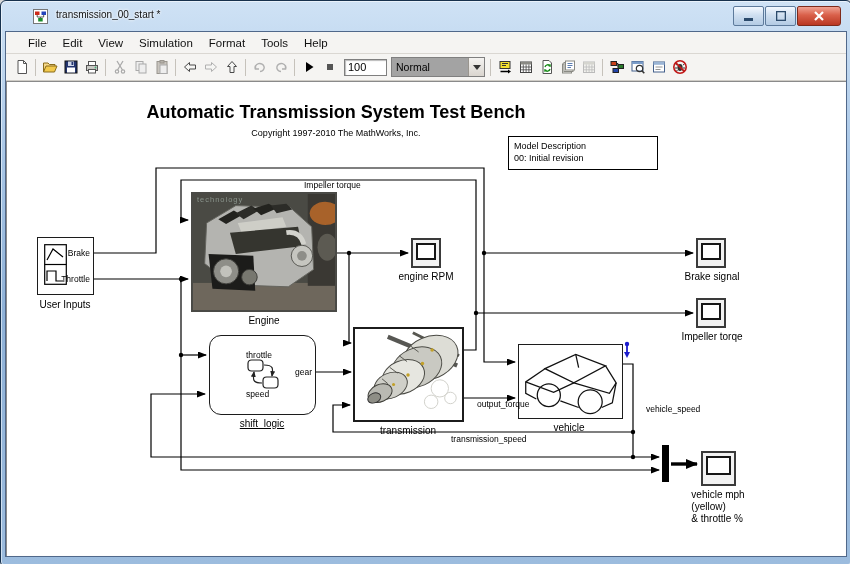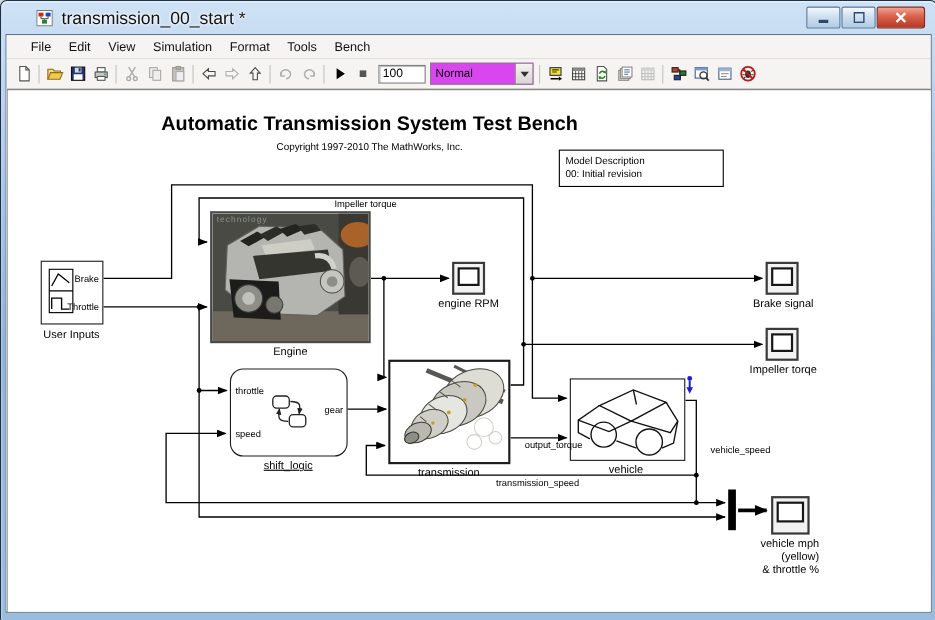--- a/index.html
+++ b/index.html
@@ -1,51 +1,51 @@
 <!DOCTYPE html>
 <html><head>
 <meta charset="utf-8">
 <style>
   html,body{margin:0;padding:0;background:#d8d8d8;font-family:"Liberation Sans",sans-serif;}
   .window{position:relative;width:850px;height:564px;border:1px solid #17314d;border-radius:6px 6px 4px 4px;
     background:linear-gradient(#cfe2f5,#a8c6e6 28%,#8fb2d8 55%,#9cbcde);box-shadow:inset 0 0 0 1px rgba(255,255,255,.55);overflow:hidden;}
   
   .titlebar{position:absolute;left:0;top:0;right:0;height:30px;}
   .app-icon{position:absolute;left:32px;top:8px;width:15px;height:15px;}
-  .title-text{position:absolute;left:55px;top:8px;font-size:16px;color:#111;text-shadow:0 0 3px #fff,0 0 3px #fff;}
+  .title-text{position:absolute;left:55px;top:8px;font-size:10px;color:#111;text-shadow:0 0 3px #fff,0 0 3px #fff;}
   .winbtns{position:absolute;right:10px;top:5px;display:flex;}
   .wbtn{width:29px;height:18px;border:1px solid #5d7a9b;border-radius:2px;margin-left:1px;
     background:linear-gradient(#f4f9ff,#cfdff0 45%,#b3cbe4);display:flex;align-items:center;justify-content:center;}
   .wbtn.close{background:linear-gradient(#f0a292,#d9604a 45%,#b93722);border-color:#7e2a1a;border-radius:2px 3px 3px 2px;width:42px;}
   
   .client{position:absolute;left:4px;right:4px;top:30px;bottom:8px;background:#f3f2f0;border:1px solid #50688a;
     display:flex;flex-direction:column;}
   .menubar{height:21px;background:#f5f4f2;border-bottom:1px solid #dad7d2;display:flex;align-items:center;
     padding-left:14px;font-size:11.5px;color:#111;}
   .menu-item{padding:2px 8px;}
   .toolbar{height:26px;background:#f5f4f2;border-bottom:1px solid #cfccc6;display:flex;align-items:center;padding-left:5px;}
   .tbtn{width:21px;height:20px;display:flex;align-items:center;justify-content:center;border-radius:2px;}
   .tsep{width:1px;height:17px;background:#c6c2bb;margin:0 3px;}
   .sim-time{width:38px;height:15px;border:1px solid #7f7f7f;box-shadow:inset 1px 1px 1px #bbb;font-size:11px;
     padding:0 0 0 3px;margin:12px 4px;font-family:"Liberation Sans",sans-serif;}
-  .sim-mode{width:88px;height:18px;background:#d946ef;border:1px solid #7f7f7f;display:flex;align-items:center;
+  .sim-mode{width:88px;height:18px;background:#a3a3a3;border:1px solid #7f7f7f;display:flex;align-items:center;
     font-size:10.5px;position:relative;padding-left:4px;margin-right:2px;}
   .sim-mode .dd{position:absolute;right:0;top:0;bottom:0;width:15px;background:linear-gradient(#f4f3f1,#d9d5cf);
     border-left:1px solid #9a968f;display:flex;align-items:center;justify-content:center;}
   
   .canvas{flex:1;position:relative;background:#fff;overflow:hidden;
     box-shadow:inset 1px 1px 0 #8a8a8a, inset -1px -1px 0 #fdfdfd;}
   .canvas-content{position:absolute;left:-5px;top:-79px;width:850px;height:564px;}
   .wires{position:absolute;left:0;top:0;pointer-events:none;}
   .blk{position:absolute;background:#fff;border:1.5px solid #1c1c1c;box-sizing:border-box;}
   .scope{position:absolute;width:30px;height:30px;border:2px solid #3a3a3a;background:#f2f2f2;box-sizing:border-box;}
   .scope .screen{position:absolute;left:3px;right:3px;top:3px;height:13px;border:2px solid #161616;background:#fff;}
-  .lbl{position:absolute;font-size:10px;color:#000;white-space:nowrap;transform:translateX(-50%);text-align:right;}
+  .lbl{position:absolute;font-size:10px;color:#000;white-space:nowrap;transform:translateX(-50%);text-align:left;}
   .slbl{position:absolute;font-size:8.5px;color:#000;white-space:nowrap;}
-  .plbl{position:absolute;font-size:8.5px;color:#000;white-space:nowrap;}
+  .plbl{position:absolute;font-size:8.5px;color:#000;white-space:nowrap;margin-left:32px;}
   .diagram-title{position:absolute;left:335px;top:100px;transform:translateX(-50%);font-size:18px;font-weight:bold;white-space:nowrap;}
   .copyright{position:absolute;left:335px;top:126px;transform:translateX(-50%);font-size:9px;white-space:nowrap;}
   .model-desc{position:absolute;left:507px;top:134px;width:150px;height:34px;border:1px solid #000;box-sizing:border-box;
     font-size:9px;line-height:12px;padding:3px 16px 0 5px;}
   .mux{position:absolute;left:661px;top:443px;width:7px;height:37px;background:#000;}
 </style>
 </head>
 <body>
 
 <div class="window">
@@ -82,21 +82,21 @@
 
   <div class="client">
 
     <div class="menubar">
       <span class="menu-item">File</span>
       <span class="menu-item">Edit</span>
       <span class="menu-item">View</span>
       <span class="menu-item">Simulation</span>
       <span class="menu-item">Format</span>
       <span class="menu-item">Tools</span>
-      <span class="menu-item">Bench</span>
+      <span class="menu-item">Help</span>
     </div>
 
     <div class="toolbar">
       <span class="tbtn">
           <svg width="16" height="16">
             <path d="M4 1.5 H9.5 L12.5 4.5 V14.5 H4 Z" fill="#fff" stroke="#555"></path>
             <path d="M9.5 1.5 V4.5 H12.5" fill="none" stroke="#555"></path>
           </svg>
         </span>
       <span class="tsep"></span>

